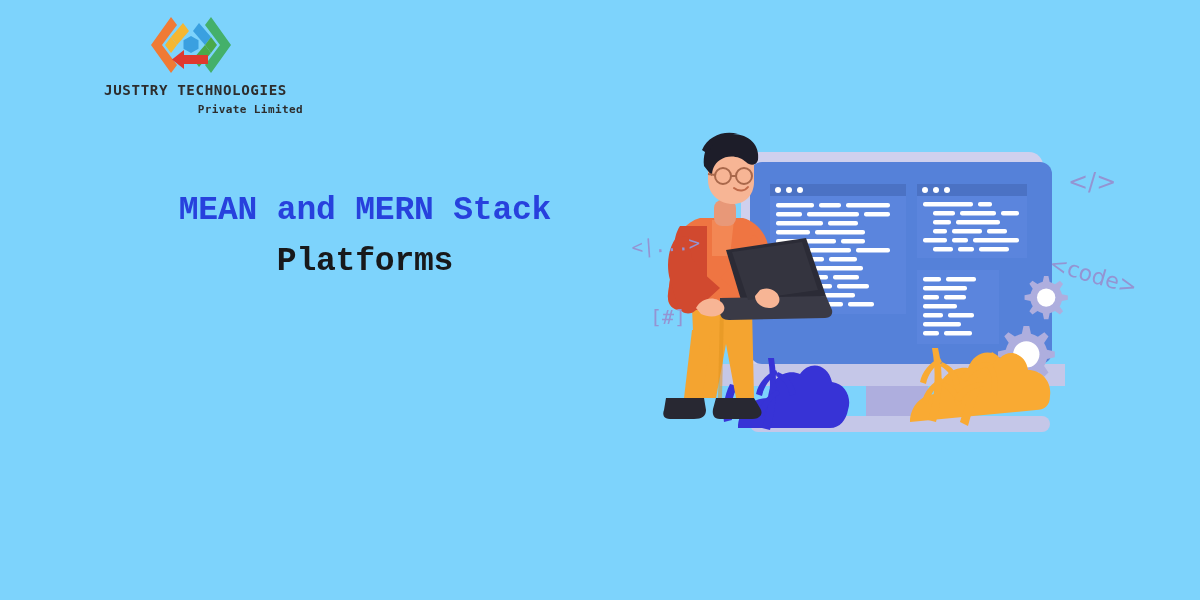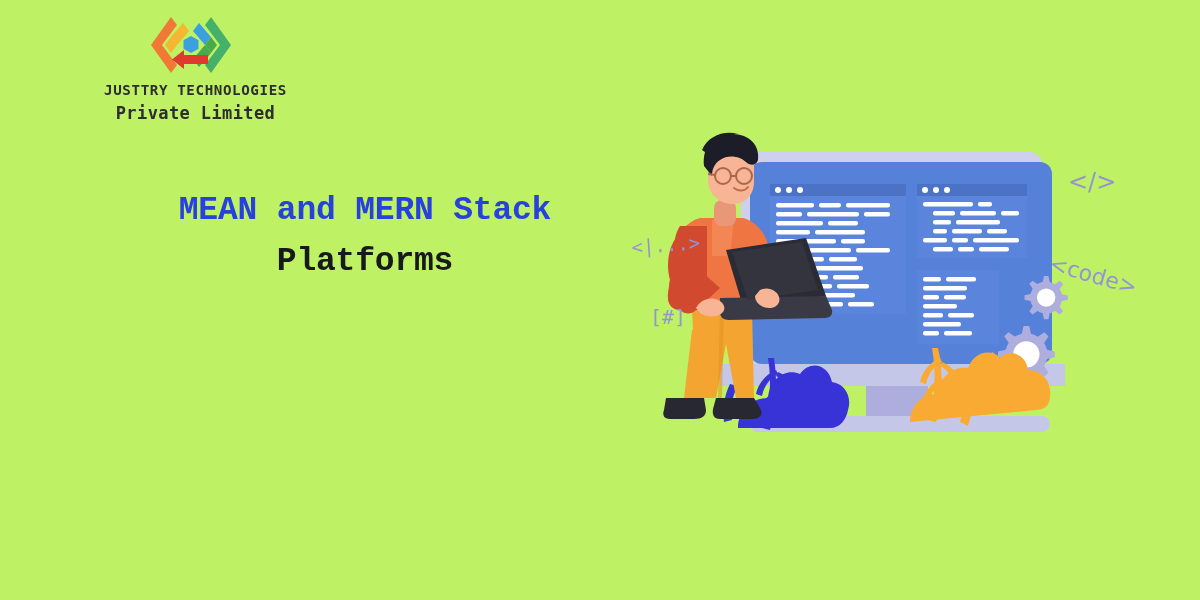--- a/index.html
+++ b/index.html
@@ -7,21 +7,21 @@
     padding: 0;
     background: #ffffff;
   }
   body {
     font-family: "Liberation Sans", sans-serif;
   }
   #canvas {
     position: relative;
     width: 1200px;
     height: 600px;
-    background: #bef264;
+    background: #7dd3fc;
     overflow: hidden;
   }
 
   
   #logo-block {
     position: absolute;
     left: 88px;
     top: 14px;
     width: 215px;
     height: 105px;
@@ -44,23 +44,23 @@
     font-weight: 700;
     letter-spacing: 0.6px;
     color: #2d2d2d;
     white-space: nowrap;
   }
   #logo-sub {
     position: absolute;
     left: 0;
     top: 89px;
     width: 215px;
-    text-align: center;
+    text-align: right;
     font-family: "DejaVu Sans Mono", monospace;
-    font-size: 17px;
+    font-size: 11px;
     font-weight: 700;
     letter-spacing: 0.4px;
     color: #2d2d2d;
     white-space: nowrap;
   }
 
   
   #headline {
     position: absolute;
     left: 100px;

